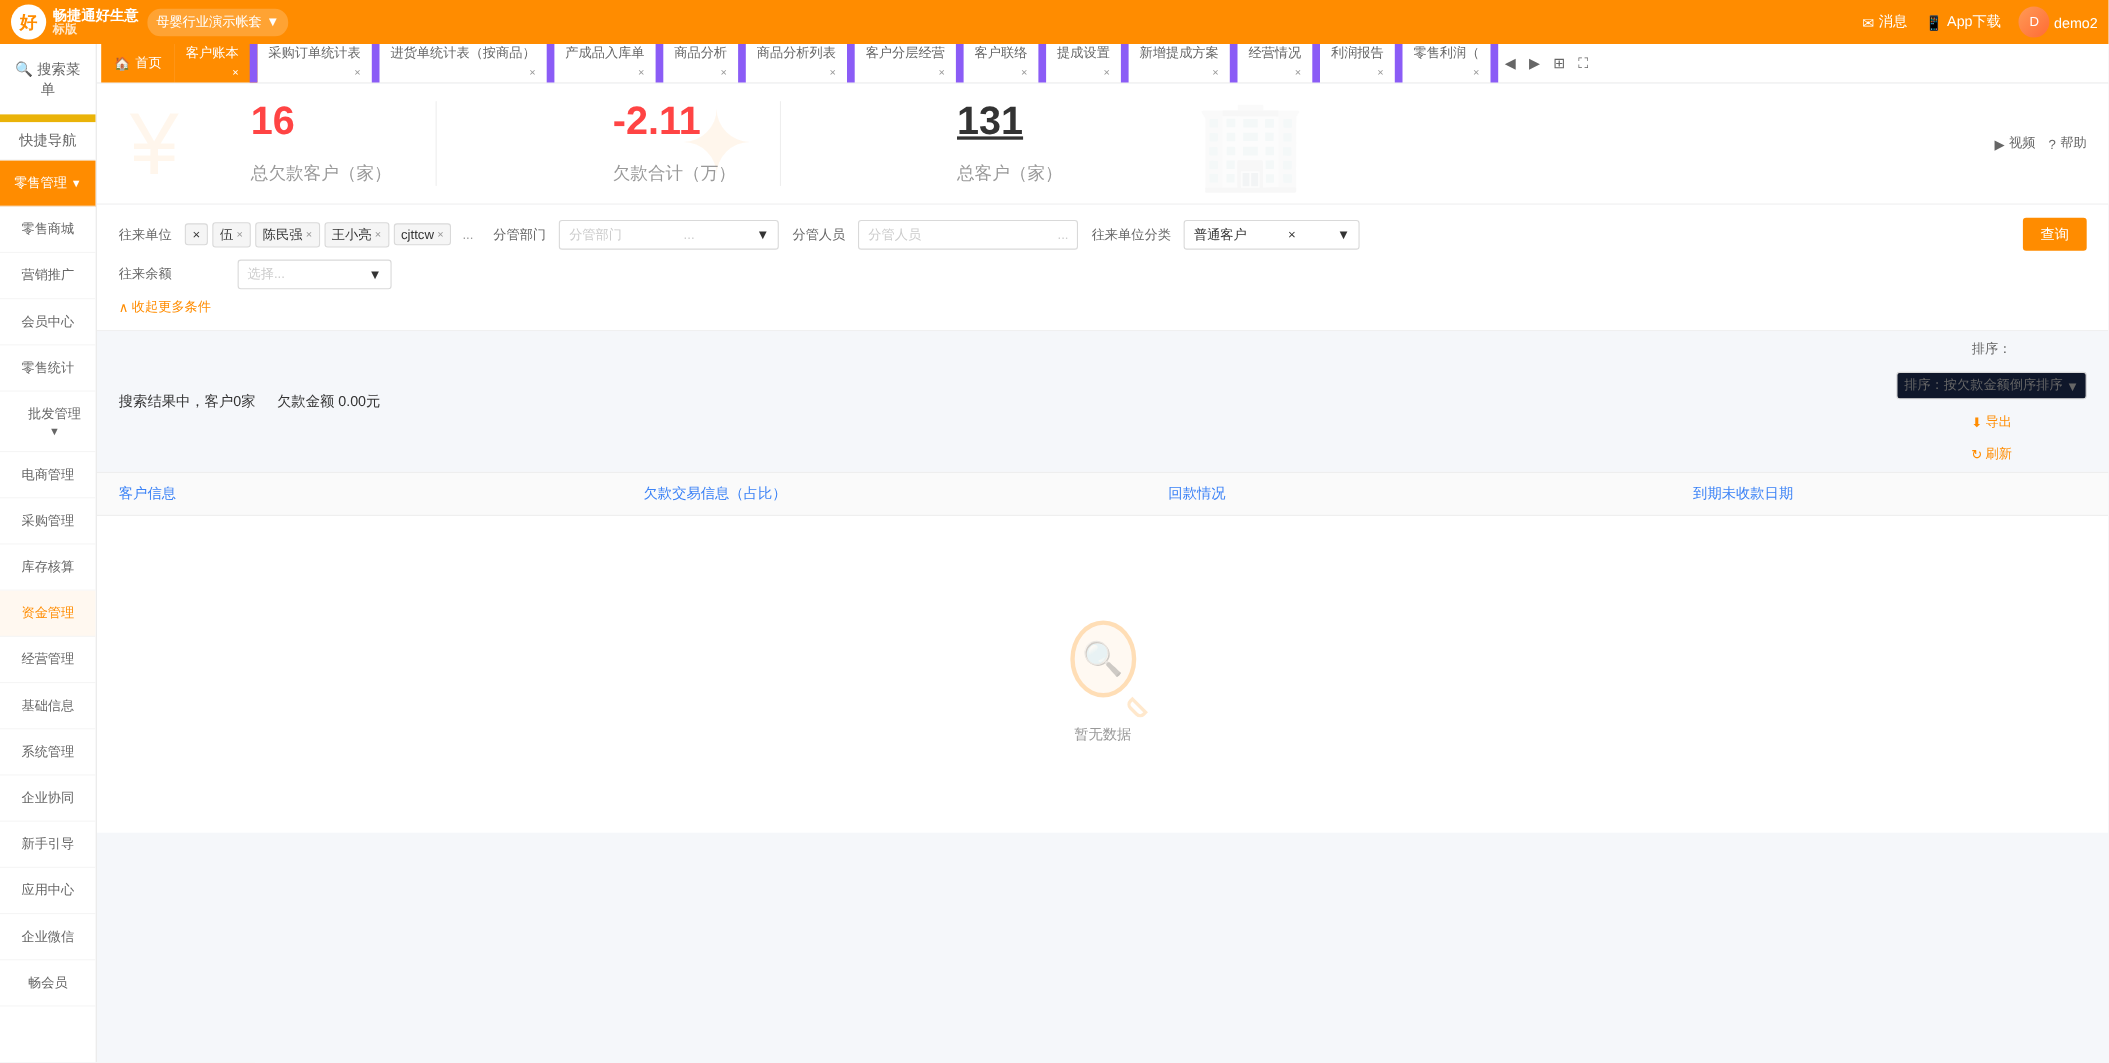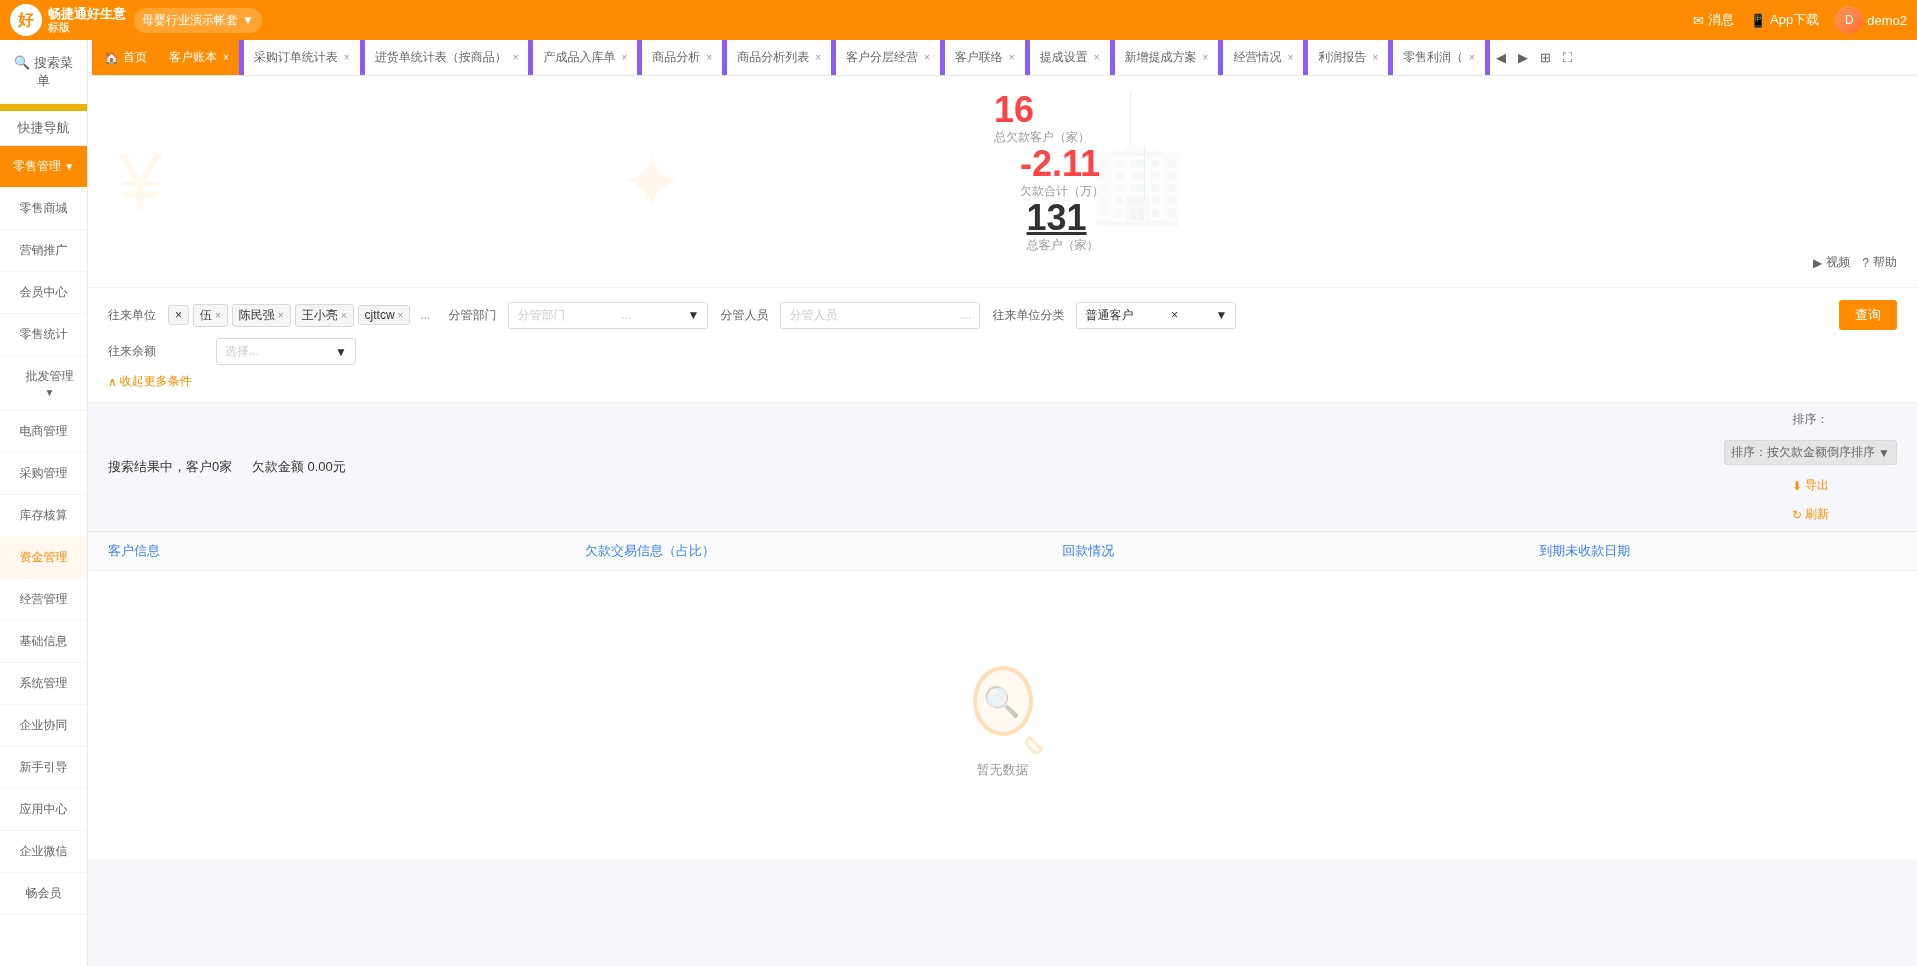--- a/index.html
+++ b/index.html
@@ -25,58 +25,58 @@
     .sidebar-search-btn { width: 100%; background: none; border: none; color: #666; font-size: 13px; cursor: pointer; padding: 4px 0; text-align: center; }
     .sidebar-nav-btn { width: 100%; background: none; border: none; color: #666; font-size: 13px; cursor: pointer; padding: 8px 0; text-align: center; border-bottom: 1px solid #f0f0f0; }
     .sidebar-item { padding: 12px 4px; text-align: center; cursor: pointer; color: #666; font-size: 12px; border-bottom: 1px solid #f5f5f5; }
     .sidebar-item.active { background: #ff8c00; color: #fff; }
 
     
     .content-area { flex: 1; display: flex; flex-direction: column; overflow: hidden; }
 
     
     .tab-bar { background: #fff; border-bottom: 1px solid #e8e8e8; display: flex; align-items: center; padding: 0 4px; height: 36px; flex-shrink: 0; overflow: hidden; }
-    .tab-item { display: flex; align-items: center; gap: 4px; padding: 0 10px; height: 36px; cursor: pointer; color: #666; font-size: 12px; border-right: 5px solid #8b5cf6; white-space: nowrap; flex-shrink: 0; }
+    .tab-item { display: flex; align-items: flex-end; gap: 4px; padding: 0 10px; height: 36px; cursor: pointer; color: #666; font-size: 12px; border-right: 7px solid #8b5cf6; white-space: nowrap; flex-shrink: 0; flex-direction: column; }
     .tab-item.active { background: #ff8c00; color: #fff; }
     .tab-item .tab-close { color: #999; font-size: 10px; cursor: pointer; margin-left: 2px; }
     .tab-item.active .tab-close { color: #fff; }
     .tab-home { padding: 0 12px; color: #fff; background: #ff8c00; height: 36px; display: flex; align-items: center; font-size: 12px; cursor: pointer; flex-shrink: 0; }
     .tab-nav-btn { padding: 0 6px; height: 36px; display: flex; align-items: center; cursor: pointer; color: #666; flex-shrink: 0; }
 
     
     .page-content { flex: 1; overflow-y: auto; background: #f5f7fa; padding: 0; }
 
     
-    .stats-bar { background: #fff; display: flex; align-items: center; padding: 16px 20px; gap: 0; border-bottom: 1px solid #f0f0f0; position: relative; flex-direction: column; }
+    .stats-bar { background: #fff; display: flex; align-items: center; padding: 16px 20px; gap: 0; border-bottom: 1px solid #f0f0f0; position: relative; }
     .stat-item { display: flex; flex-direction: column; align-items: flex-start; padding: 0 40px; border-right: 1px solid #eee; }
     .stat-item:first-child { padding-left: 20px; }
     .stat-number { font-size: 36px; font-weight: bold; color: #ff4444; line-height: 1; }
     .stat-number.black { color: #333; font-weight: bold; text-decoration: underline; }
-    .stat-label { font-size: 12px; color: #999; margin-top: 1px; }
+    .stat-label { font-size: 16px; color: #999; margin-top: 20px; }
     .stats-right { margin-left: auto; display: flex; gap: 12px; align-items: center; }
     .help-btn { font-size: 12px; color: #666; cursor: pointer; display: flex; align-items: center; gap: 4px; }
 
     
     .filter-area { background: #fff; padding: 12px 20px; border-bottom: 1px solid #f0f0f0; }
     .filter-row { display: flex; align-items: center; gap: 12px; margin-bottom: 8px; flex-wrap: wrap; }
     .filter-label { color: #666; font-size: 12px; white-space: nowrap; }
     .filter-tags { display: flex; align-items: center; gap: 4px; flex-wrap: wrap; }
     .filter-tag { background: #f5f5f5; border: 1px solid #d9d9d9; border-radius: 3px; padding: 2px 6px; font-size: 12px; display: flex; align-items: center; gap: 3px; }
     .filter-tag .remove { color: #999; cursor: pointer; font-size: 10px; }
     .filter-tag.more { color: #999; border: none; background: none; }
     .filter-select { border: 1px solid #d9d9d9; border-radius: 3px; padding: 4px 8px; font-size: 12px; min-width: 120px; display: flex; align-items: center; justify-content: space-between; cursor: pointer; background: #fff; }
     .filter-select-wide { min-width: 200px; }
     .collapse-btn { color: #ff8c00; font-size: 12px; cursor: pointer; display: flex; align-items: center; gap: 3px; }
     .query-btn { background: #ff8c00; color: #fff; border: none; border-radius: 3px; padding: 6px 16px; font-size: 13px; cursor: pointer; margin-left: auto; }
 
     
     .result-bar { background: #f5f7fa; padding: 8px 20px; display: flex; align-items: center; justify-content: space-between; border-bottom: 1px solid #eee; }
     .result-actions { display: flex; align-items: center; gap: 12px; font-size: 12px; color: #666; flex-direction: column; }
     .result-action-btn { display: flex; align-items: center; gap: 3px; cursor: pointer; color: #ff8c00; }
-    .sort-select { border: 1px solid #d9d9d9; background: #e5e5e5; border-radius: 3px; padding: 3px 6px; font-size: 12px; cursor: pointer; display: flex; align-items: center; gap: 3px; }
+    .sort-select { border: 1px solid #d9d9d9; background: #0f172a; border-radius: 3px; padding: 3px 6px; font-size: 12px; cursor: pointer; display: flex; align-items: center; gap: 3px; }
 
     
     .data-table { width: 100%; background: #fff; }
     .table-header { display: grid; grid-template-columns: 2fr 2fr 2fr 1.5fr; padding: 10px 20px; background: #fafafa; border-bottom: 1px solid #eee; }
     .table-header-cell { font-size: 13px; color: #3b82f6; font-weight: normal; }
     .table-empty { display: flex; flex-direction: column; align-items: center; justify-content: center; padding: 80px 0; }
     .empty-text { color: #999; font-size: 13px; }
     
     .empty-illustration { width: 100px; height: 100px; position: relative; margin-bottom: 10px; }
 

